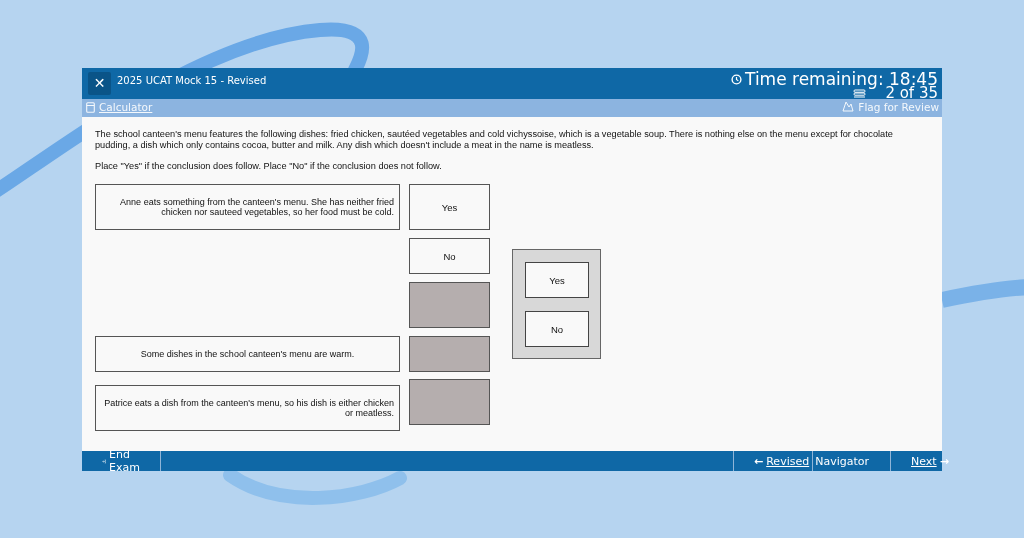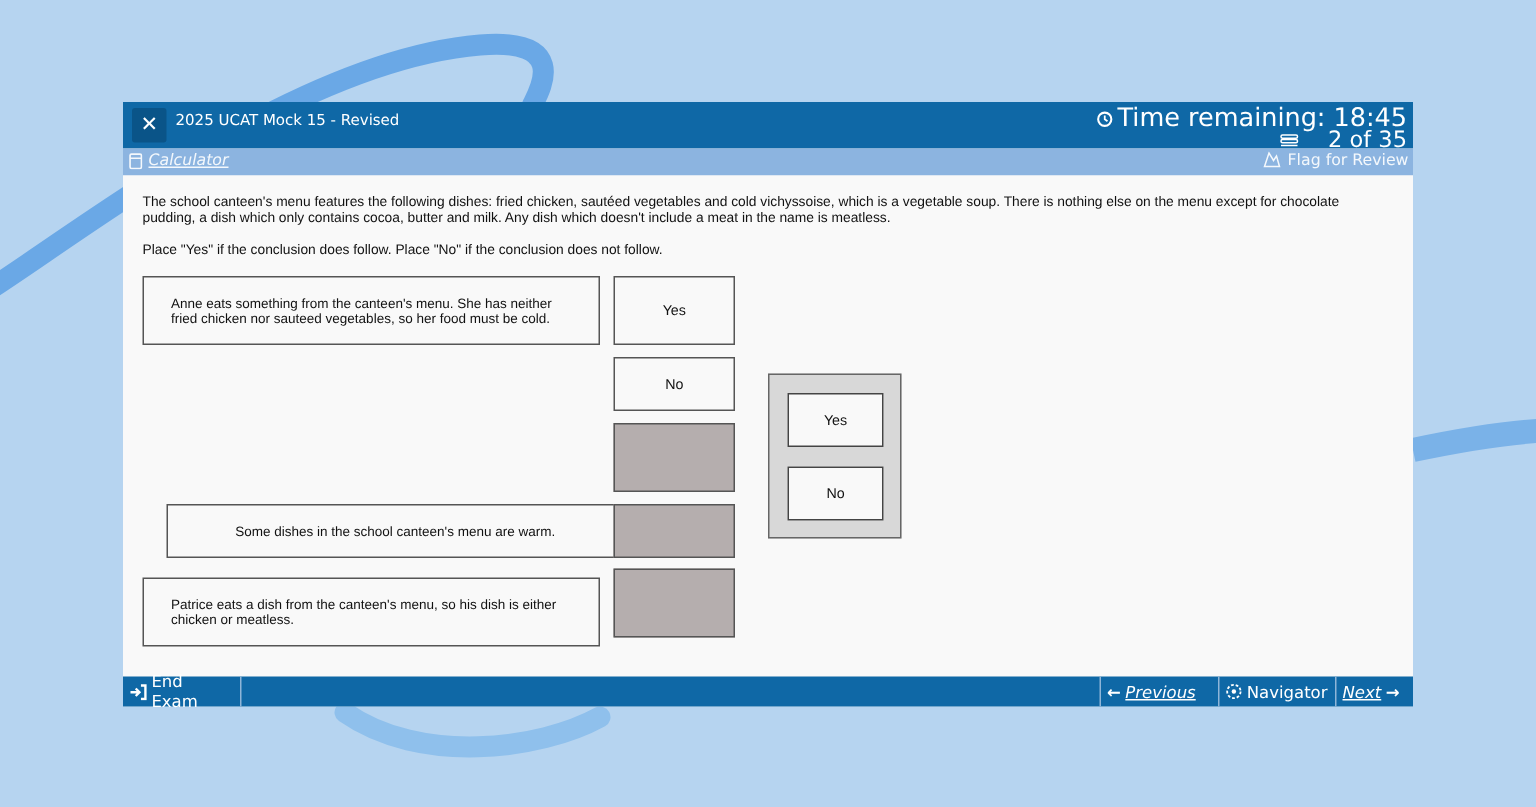--- a/index.html
+++ b/index.html
@@ -24,47 +24,47 @@
   }
   .title { position:absolute; left:35px; top:7px; font-family:"DejaVu Sans", sans-serif; font-size:10px; }
   .timer { position:absolute; right:4px; top:1px; font-family:"DejaVu Sans", sans-serif; font-size:17px; display:flex; align-items:center; gap:3px; }
   .qcount { position:absolute; right:4px; top:16px; font-family:"DejaVu Sans", sans-serif; font-size:15px; display:flex; align-items:center; gap:19px; }
   .toolbar {
     position:absolute; left:0; top:31px; width:860px; height:18px;
     background:#8cb4e0; color:#f4f8fc; font-family:"DejaVu Sans", sans-serif; font-size:10.5px;
   }
   .calc { position:absolute; left:4px; top:2px; display:flex; align-items:center; gap:4px; }
   .flag { position:absolute; right:3px; top:2px; display:flex; align-items:flex-start; gap:4px; }
-  .u { text-decoration:underline;font-style:italic; }
+  .u { text-decoration:underline; }
   .content { position:absolute; left:0; top:49px; width:860px; height:334px; background:#f9f9f9; }
   .passage { position:absolute; left:13px; top:12px; width:835px; font-size:9.2px; line-height:10.5px; color:#111; }
   .instr { position:absolute; left:13px; top:44px; font-size:9.2px; color:#111; }
   .stmt {
     position:absolute; left:13px; width:305px; border:1px solid #555; background:#f9f9f9;
-    display:flex; align-items:center; justify-content:center; text-align:left;
-    font-size:9px; line-height:10.5px; color:#111; padding:0 18px; box-sizing:border-box;
+    display:flex; align-items:center; justify-content:center; text-align:right;
+    font-size:9px; line-height:10.5px; color:#111; padding:0 5px; box-sizing:border-box;
   }
   .slot {
     position:absolute; left:327px; width:81px; border:1px solid #555; box-sizing:border-box;
     display:flex; align-items:center; justify-content:center; font-size:9.5px; color:#111; background:#f9f9f9;
   }
   .slot.empty { background:#b5aeae; }
   .palette {
     position:absolute; left:430px; top:132px; width:89px; height:110px;
     background:#d8d8d8; border:1px solid #666; box-sizing:border-box;
   }
   .chip {
     position:absolute; left:12px; width:64px; height:36px; border:1px solid #444; background:#f9f9f9;
     box-sizing:border-box; display:flex; align-items:center; justify-content:center; font-size:9.5px; color:#111;
   }
   .bottombar {
     position:absolute; left:0; top:383px; width:860px; height:20px; background:#0f68a6; color:#fff;
     font-family:"DejaVu Sans", sans-serif; font-size:11px;
   }
-  .bbtn { position:absolute; top:0; height:20px; display:flex; align-items:center; gap:3px; padding:0 4px; box-sizing:border-box; }
+  .bbtn { position:absolute; top:0; height:20px; display:flex; align-items:center; gap:3px; padding:0 20px; box-sizing:border-box; }
   .sep { border-left:1px solid #8fb5d8; }
   .endexam { left:0; width:79px; border-right:1px solid #8fb5d8; }
 </style>
 </head>
 <body>
 
 <svg class="bg-swoosh" viewBox="0 0 1024 538">
   <path d="M -10 195 C 60 150, 200 40, 320 30 C 380 25, 360 60, 355 70" fill="none" stroke="#6aa8e6" stroke-width="14" stroke-linecap="round"></path>
   <path d="M 230 475 C 280 510, 360 500, 400 478" fill="none" stroke="#8fc0ec" stroke-width="14" stroke-linecap="round"></path>
   <path d="M 942 300 C 980 292, 1010 288, 1030 287" fill="none" stroke="#7ab2e8" stroke-width="16"></path>
@@ -111,21 +111,21 @@
     <div class="passage">The school canteen's menu features the following dishes: fried chicken, sautéed vegetables and cold vichyssoise, which is a vegetable soup. There is nothing else on the menu except for chocolate pudding, a dish which only contains cocoa, butter and milk. Any dish which doesn't include a meat in the name is meatless.</div>
     <div class="instr">Place "Yes" if the conclusion does follow. Place "No" if the conclusion does not follow.</div>
 
     <div class="stmt" style="top:67px;height:46px;">Anne eats something from the canteen's menu. She has neither fried chicken nor sauteed vegetables, so her food must be cold.</div>
     <div class="slot" style="top:67px;height:46px;">Yes</div>
 
     <div class="slot" style="top:121px;height:36px;">No</div>
 
     <div class="slot empty" style="top:165px;height:46px;"></div>
 
-    <div class="stmt" style="top:219px;height:36px;margin-left:16px;">Some dishes in the school canteen's menu are warm.</div>
+    <div class="stmt" style="top:219px;height:36px;">Some dishes in the school canteen's menu are warm.</div>
     <div class="slot empty" style="top:219px;height:36px;"></div>
 
     <div class="stmt" style="top:268px;height:46px;">Patrice eats a dish from the canteen's menu, so his dish is either chicken or meatless.</div>
     <div class="slot empty" style="top:262px;height:46px;"></div>
 
     <div class="palette">
       <div class="chip" style="top:12px;">Yes</div>
       <div class="chip" style="top:61px;">No</div>
     </div>
   </div>
@@ -133,23 +133,23 @@
   <div class="bottombar">
     <div class="bbtn endexam">
       <svg width="12" height="11" viewBox="0 0 12 11">
           <path d="M1 5.5H7M4.5 3L7 5.5L4.5 8" fill="none" stroke="#fff" stroke-width="1.6"></path>
           <path d="M8 1H11V10H8" fill="none" stroke="#fff" stroke-width="1.6"></path>
         </svg>
       <span>End Exam</span>
     </div>
     <div class="bbtn sep" style="left:651px;width:79px;">
       <span style="font-weight:bold;">←</span>
-      <span class="u">Previous</span>
+      <span class="u">Revised</span>
     </div>
-    <div class="bbtn sep" style="left:730px;width:77px;">
+    <div class="bbtn sep" style="left:730px;width:77px;justify-content:flex-end;">
       <svg width="12" height="12" viewBox="0 0 12 12">
           <circle cx="6" cy="6" r="4.8" fill="none" stroke="#fff" stroke-width="1.3" stroke-dasharray="2 1.4"></circle>
           <circle cx="6" cy="6" r="1.6" fill="#fff"></circle>
         </svg>
       <span>Navigator</span>
     </div>
     <div class="bbtn sep" style="left:808px;width:52px;">
       <span class="u">Next</span>
       <span style="font-weight:bold;">→</span>
     </div>

